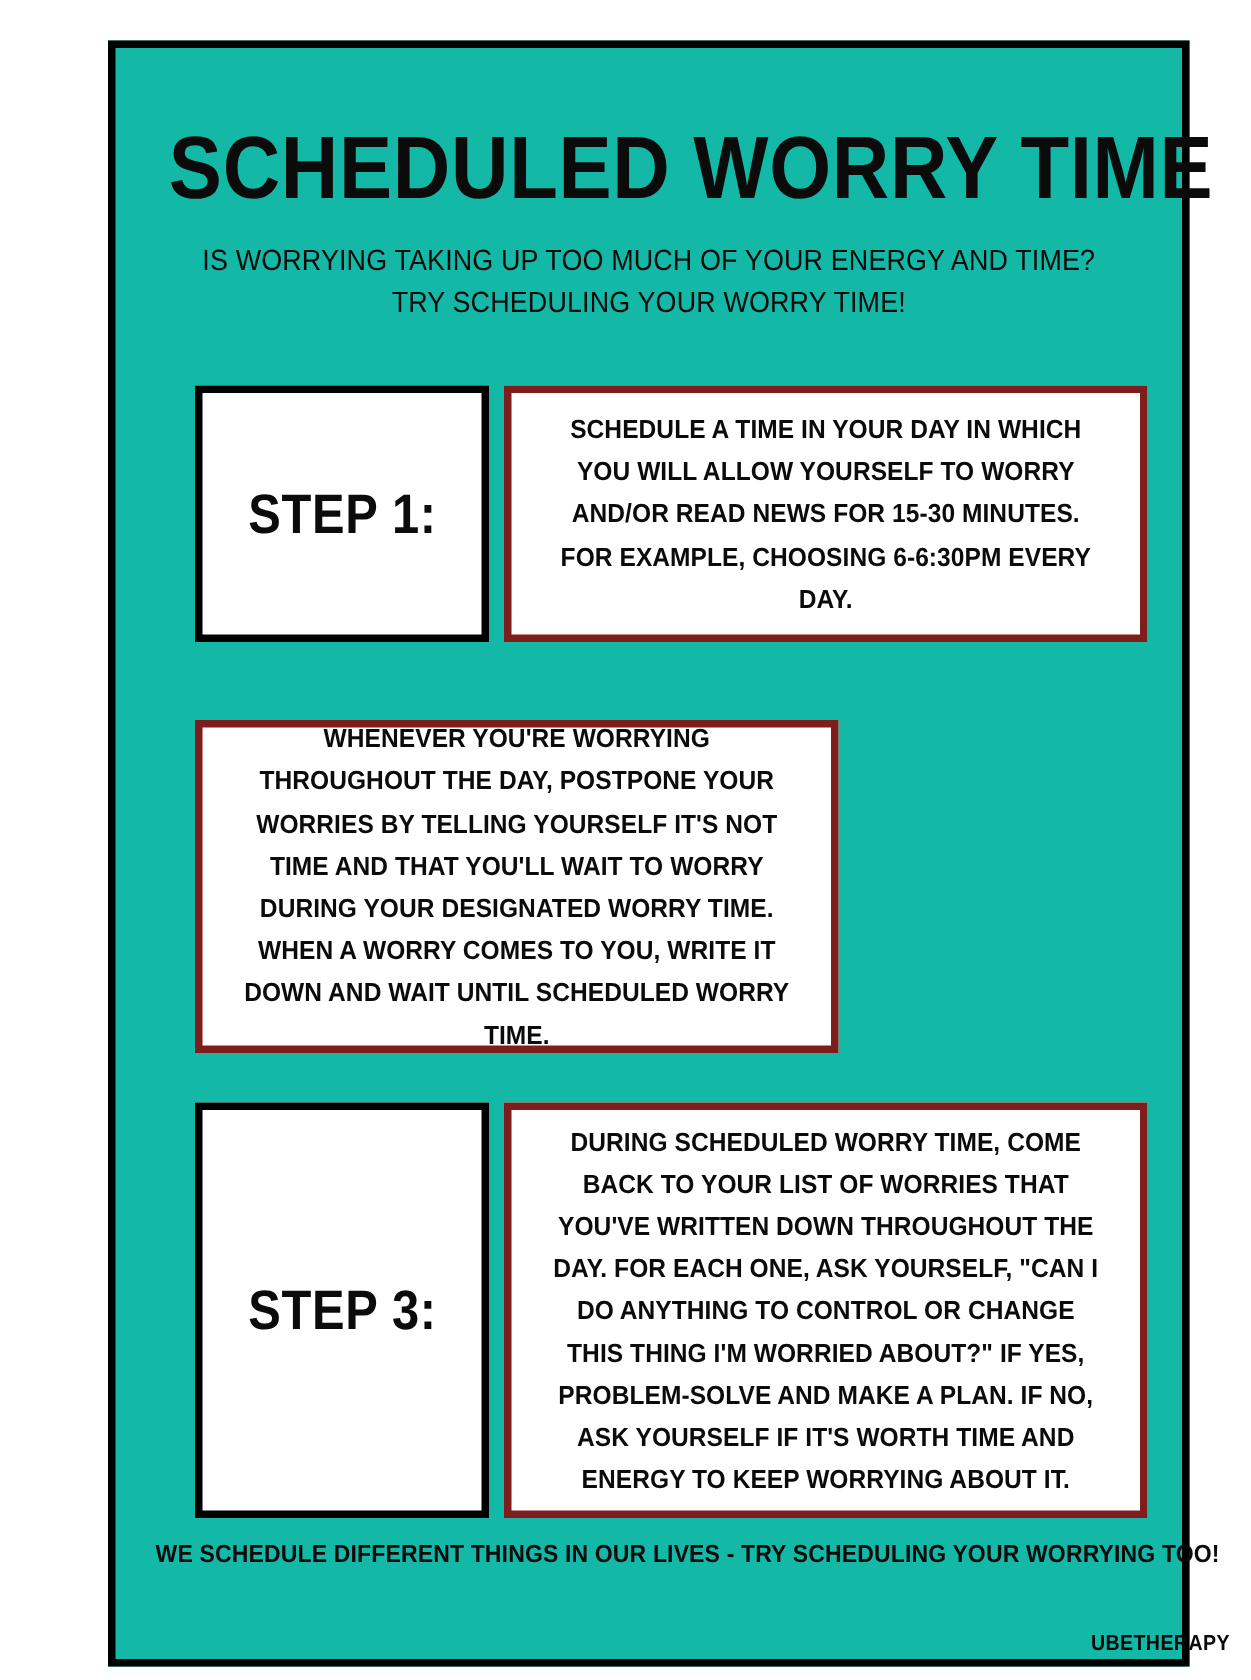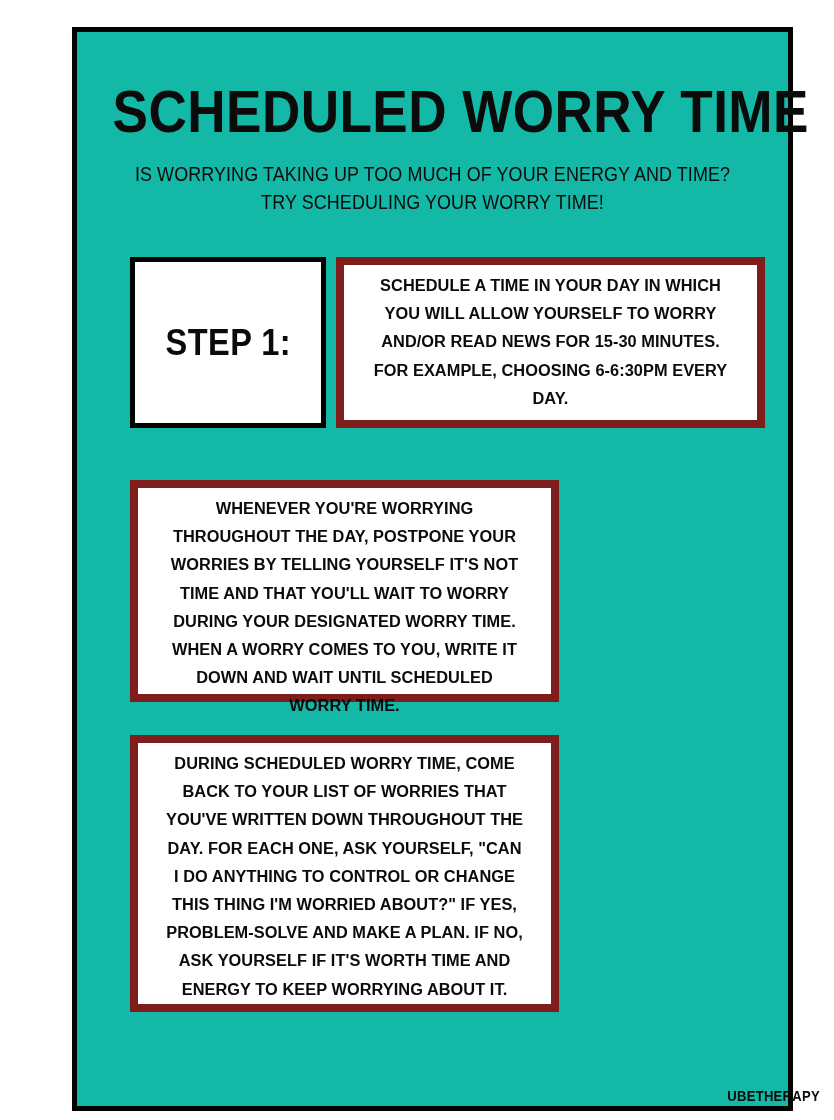--- a/index.html
+++ b/index.html
@@ -92,24 +92,24 @@
     letter-spacing: 0.5px;
     transform: scaleX(0.88);
     transform-origin: center center;
     white-space: nowrap;
   }
 
   .step-text-box {
     box-sizing: border-box;
     width: 429px;
     height: 100%;
-    border: 8px solid #7f1d1d;
+    border: 5px solid #7f1d1d;
     background: #ffffff;
     display: flex;
-    align-items: flex-start;
+    align-items: center;
     justify-content: center;
     padding: 6px 14px;
     flex: 0 0 auto;
   }
   .step-text {
     font-size: 17.4px;
     line-height: 1.62;
     font-weight: 700;
     color: #0b0b0b;
     text-align: center;
@@ -174,21 +174,27 @@
     </div>
   </div>
 
   <div class="step-row" id="step-row-1">
     <div class="step-text-box">
       <div class="step-text">WHENEVER YOU'RE WORRYING THROUGHOUT THE DAY, POSTPONE YOUR WORRIES BY TELLING YOURSELF IT'S NOT TIME AND THAT YOU'LL WAIT TO WORRY DURING YOUR DESIGNATED WORRY TIME. WHEN A WORRY COMES TO YOU, WRITE IT DOWN AND WAIT UNTIL SCHEDULED WORRY TIME.</div>
     </div>
   </div>
 
   <div class="step-row" id="step-row-2">
+    <div class="step-label-box">
+      <span class="step-label">STEP 3:</span>
+    </div>
     <div class="step-text-box">
       <div class="step-text">DURING SCHEDULED WORRY TIME, COME BACK TO YOUR LIST OF WORRIES THAT YOU'VE WRITTEN DOWN THROUGHOUT THE DAY. FOR EACH ONE, ASK YOURSELF, "CAN I DO ANYTHING TO CONTROL OR CHANGE THIS THING I'M WORRIED ABOUT?" IF YES, PROBLEM-SOLVE AND MAKE A PLAN. IF NO, ASK YOURSELF IF IT'S WORTH TIME AND ENERGY TO KEEP WORRYING ABOUT IT.</div>
     </div>
   </div>
 
+  <div id="footer-note">
+    <span class="footer-inner">WE SCHEDULE DIFFERENT THINGS IN OUR LIVES - TRY SCHEDULING YOUR WORRYING TOO!</span>
+  </div>
 
 </div>
 
 <div id="watermark">UBETHERAPY</div>
 
 </body></html>

